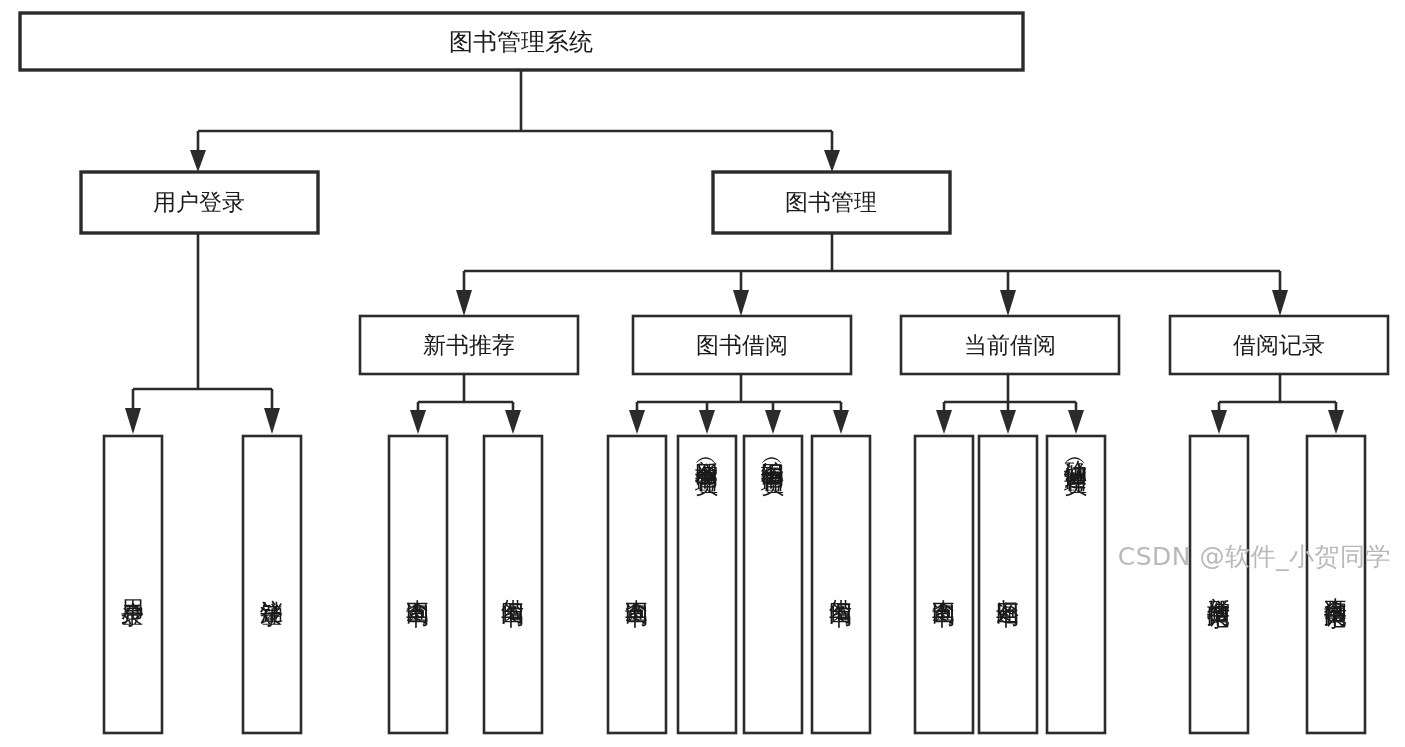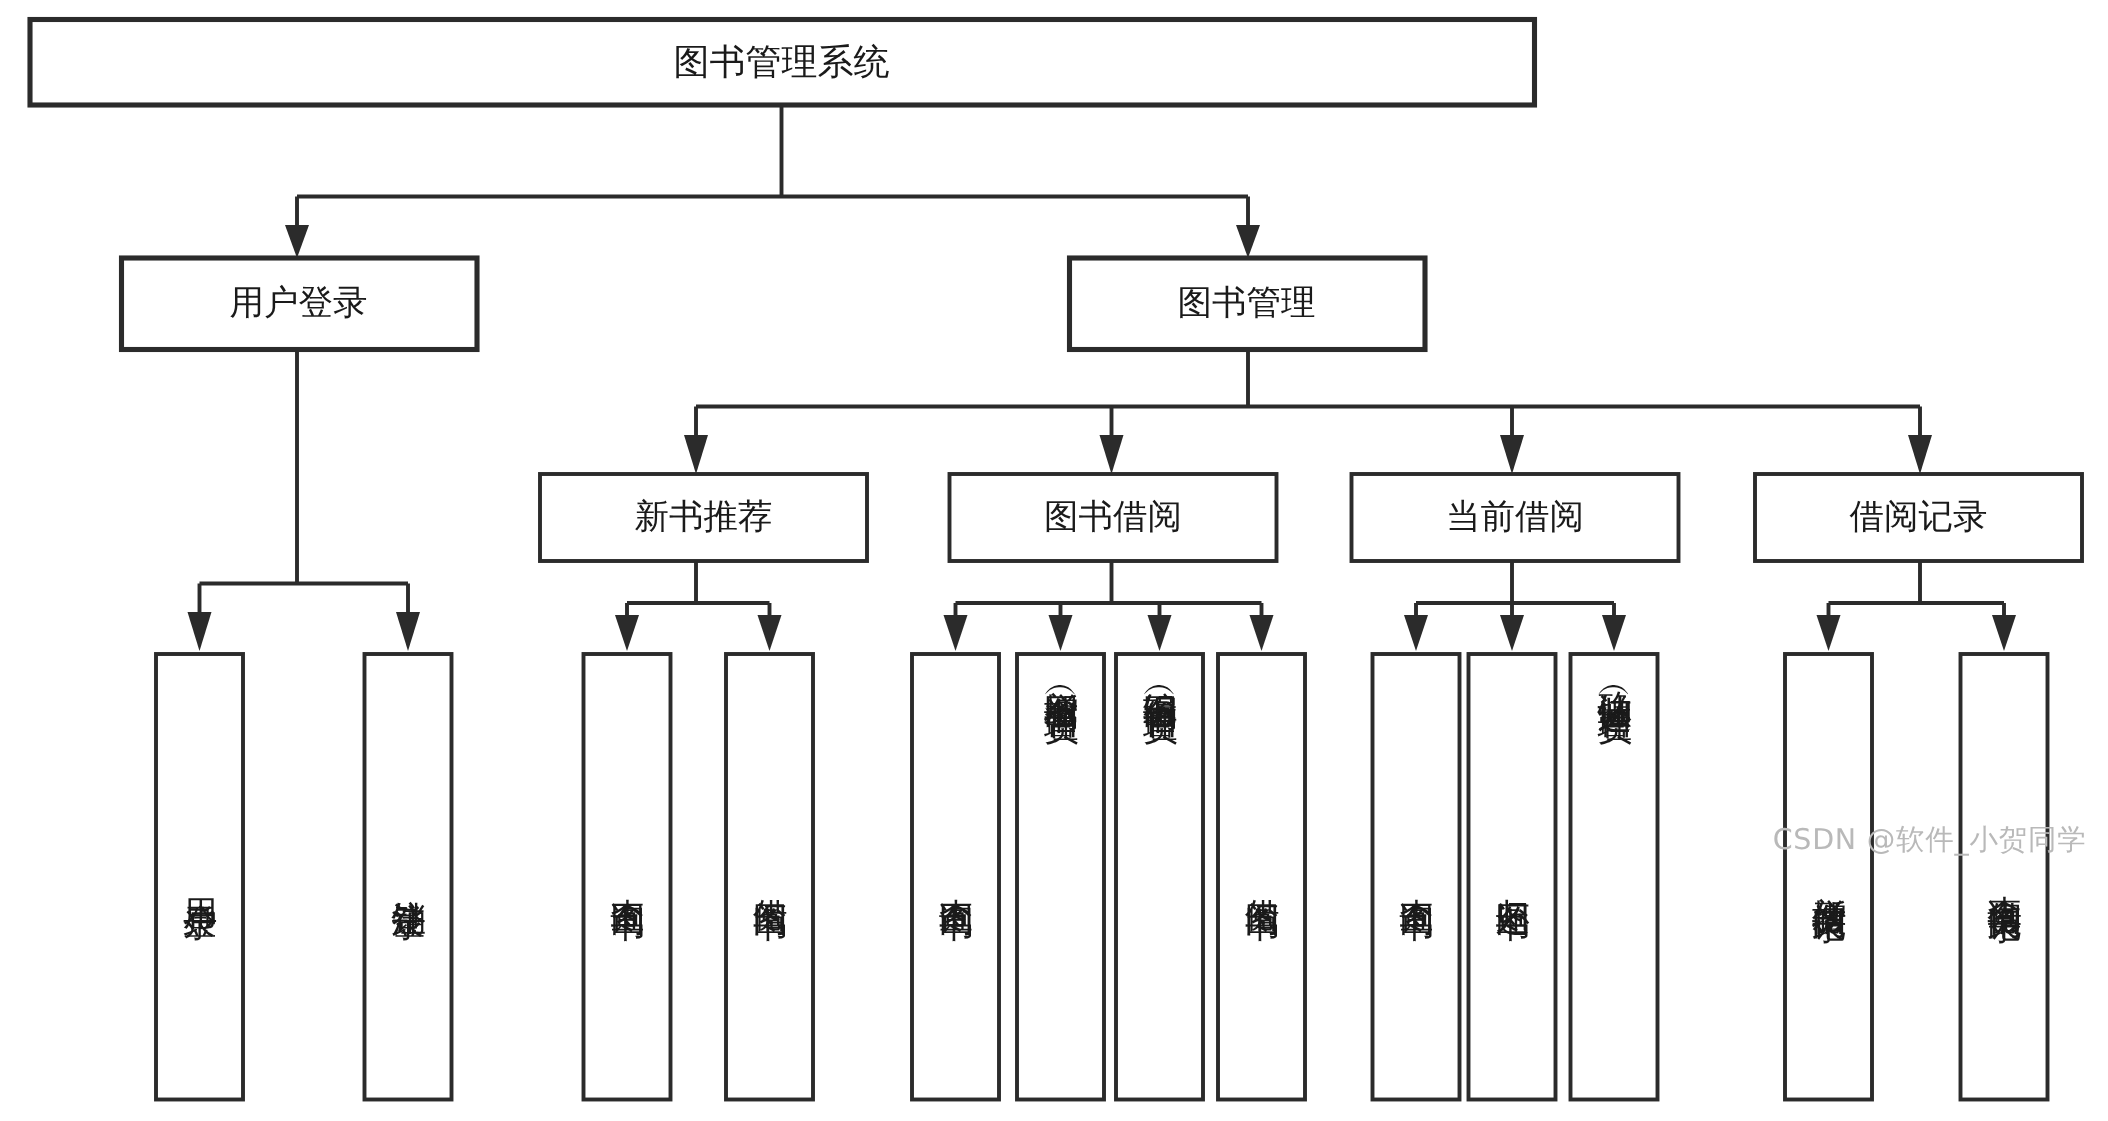--- a/index.html
+++ b/index.html
@@ -73,21 +73,21 @@
     line-height: 1.05;
     letter-spacing: 2px;
     color: #1a1a1a;
     white-space: nowrap;
   }
   .watermark {
     position: absolute;
     right: 14px;
     bottom: 6px;
     font-family: "DejaVu Sans", "Liberation Sans", sans-serif;
-    font-size: 19px;
+    font-size: 25px;
     color: #b9b9b9;
     letter-spacing: 0.5px;
     white-space: nowrap;
   }
 </style>
 </head>
 <body>
 
 <div id="diagram-root">
 

